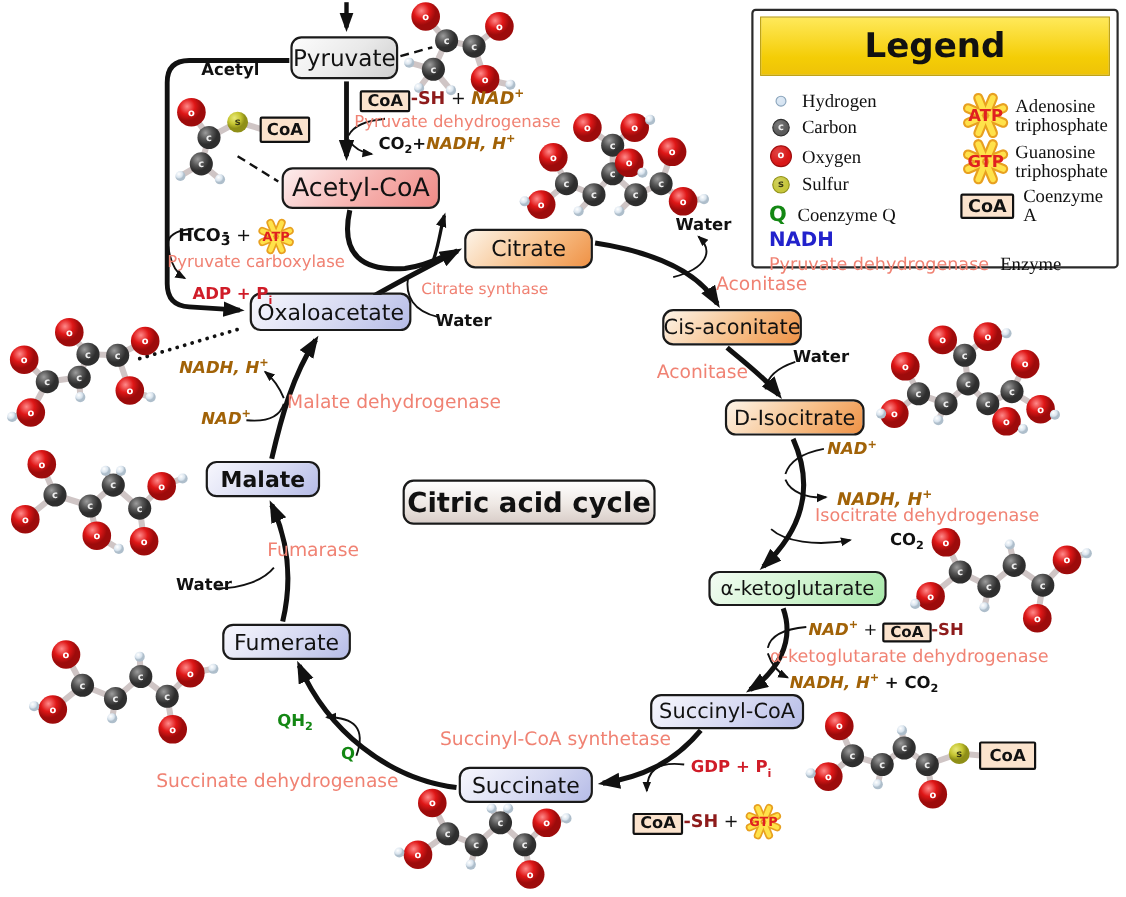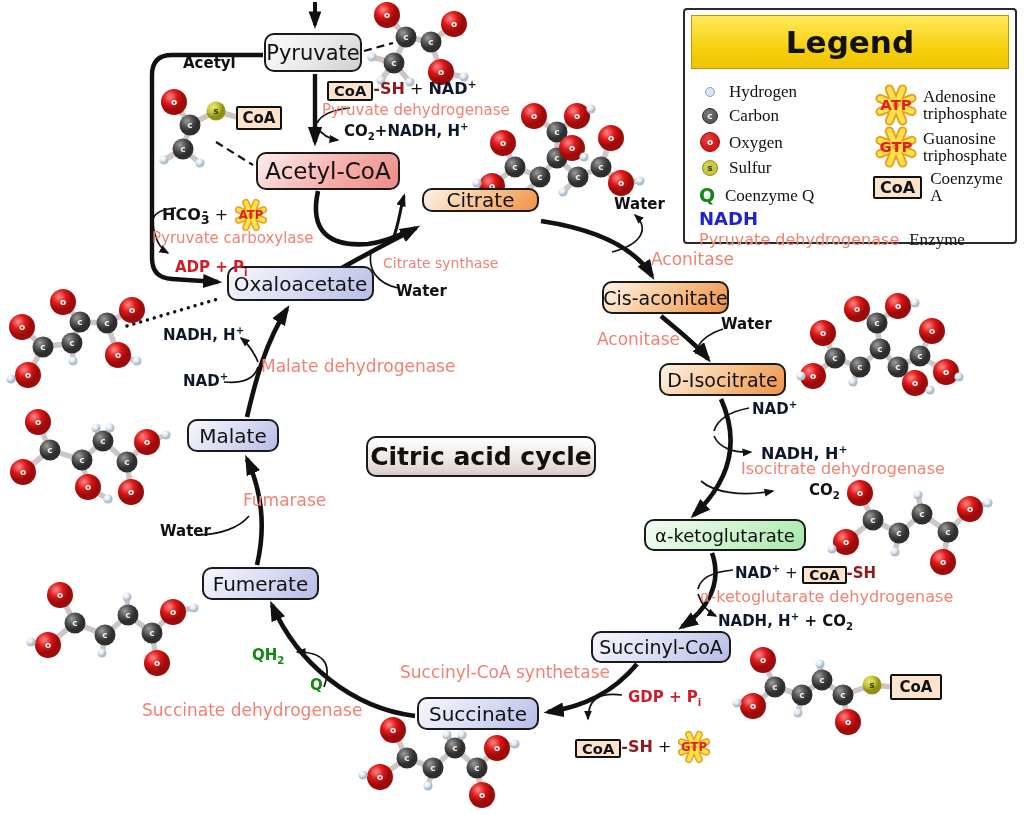--- a/index.html
+++ b/index.html
@@ -14,21 +14,21 @@
   .node.pink {background:linear-gradient(135deg,#fdeeee 0%,#f6b0ad 55%,#ee8a86 100%);}
   .node.orange{background:linear-gradient(135deg,#fdf4e8 0%,#f7c08a 55%,#ef9246 100%);}
   .node.green{background:linear-gradient(135deg,#f3fcf3 0%,#cdf3cd 55%,#a7e8a9 100%);}
   .node.lav  {background:linear-gradient(135deg,#f7f7fd 0%,#d7daf2 55%,#b6bce7 100%);}
   .node.title{background:linear-gradient(180deg,#ffffff 0%,#eee8e4 55%,#d9cec9 100%);
               font-weight:bold;border-width:2.6px;}
   
   .lbl{position:absolute;white-space:nowrap;line-height:1.05;}
   .bk{color:#111;}
   .bd{color:#111;font-weight:bold;}
-  .bl{color:#0f172a;font-weight:bold;}
+  .bl{color:#a16207;font-weight:bold;font-style:italic;}
   .rd{color:#d01c28;font-weight:bold;}
   .gr{color:#138713;font-weight:bold;}
   .sa{color:#f08273;}
   .dr{color:#8e1b1b;font-weight:bold;}
   sup,sub{font-size:.68em;}
   .stack{display:inline-block;vertical-align:-4px;text-align:center;line-height:.62;
          font-weight:bold;color:#111;font-size:.8em;}
   .chipI{display:inline-block;background:#fbe3cd;border:2px solid #111;border-radius:2px;
          padding:0 5px;font-weight:bold;color:#111;font-size:.92em;vertical-align:-2px;}
   .starI{display:inline-block;vertical-align:middle;}
@@ -474,28 +474,28 @@
         <text x="932" y="334" text-anchor="middle" font-size="9" font-weight="bold" fill="#fff" font-family="DejaVu Sans,sans-serif">o</text>
         <circle cx="946" cy="372" r="13" fill="url(#gO)"></circle>
         <text x="946" y="375" text-anchor="middle" font-size="9" font-weight="bold" fill="#fff" font-family="DejaVu Sans,sans-serif">o</text>
         <circle cx="959" cy="377" r="4.6" fill="url(#gH)"></circle>
       </g>
     </svg>
 
   <div id="nodes">
       <div class="node gray" style="left: 264px; top: 33px; width: 98px; height: 39px; font-size: 21px;">Pyruvate</div>
       <div class="node pink" style="left: 256px; top: 152px; width: 144px; height: 38px; font-size: 23px;">Acetyl-CoA</div>
-      <div class="node orange" style="left: 422px; top: 188px; width: 117px; height: 24px; font-size: 20px;">Citrate</div>
+      <div class="node orange" style="left: 422px; top: 208px; width: 117px; height: 36px; font-size: 20px;">Citrate</div>
       <div class="node orange" style="left: 602px; top: 281px; width: 127px; height: 33px; font-size: 19px;">Cis-aconitate</div>
       <div class="node orange" style="left: 659px; top: 363px; width: 127px; height: 33px; font-size: 19px;">D-Isocitrate</div>
       <div class="node green" style="left: 644px; top: 519px; width: 162px; height: 32px; font-size: 18px;">α-ketoglutarate</div>
       <div class="node lav" style="left: 591px; top: 631px; width: 140px; height: 32px; font-size: 19px;">Succinyl-CoA</div>
       <div class="node lav" style="left: 417px; top: 697px; width: 122px; height: 33px; font-size: 20px;">Succinate</div>
       <div class="node lav" style="left: 202px; top: 567px; width: 117px; height: 33px; font-size: 20px;">Fumerate</div>
-      <div class="node lav" style="left: 187px; top: 419px; width: 92px; height: 33px; font-size: 20px;">Malate</div>
+      <div class="node lav" style="left: 187px; top: 419px; width: 104px; height: 33px; font-size: 20px; font-weight: bold;">Malate</div>
       <div class="node lav" style="left: 227px; top: 266px; width: 147px; height: 35px; font-size: 20px;">Oxaloacetate</div>
       <div class="node title" style="left: 366px; top: 436px; width: 230px; height: 41px; font-size: 25px;">Citric acid cycle</div>
     </div>
   <div id="labels">
       <div class="lbl" style="left: 183px; top: 56px; font-size: 15px;"><span class="bd">Acetyl</span></div>
       <div class="lbl" style="left: 327px; top: 79px; font-size: 16px;"><span class="chipI">CoA</span><span class="dr">-SH</span><span class="bk"> + </span><span class="bl">NAD</span><sup class="bl">+</sup></div>
       <div class="lbl" style="left: 322px; top: 103px; font-size: 15px;"><span class="sa">Pyruvate dehydrogenase</span></div>
       <div class="lbl" style="left: 344px; top: 122px; font-size: 15px;"><span class="bd">CO</span><sub class="bd">2</sub><span class="bd">+</span><span class="bl">NADH, H</span><sup class="bl">+</sup></div>
       <div class="lbl" style="left: 162px; top: 197px; font-size: 16px;"><span class="bd">HCO</span><span class="stack">-<br>3</span><span class="bk"> + </span><svg class="starI" width="36" height="36" viewBox="-20 -20 40 40">
           <line x1="4.624545299286566" y1="1.900942075615807" x2="13.873635897859696" y2="5.702826226847422" stroke="#e8a020" stroke-width="8" stroke-linecap="round"></line>

